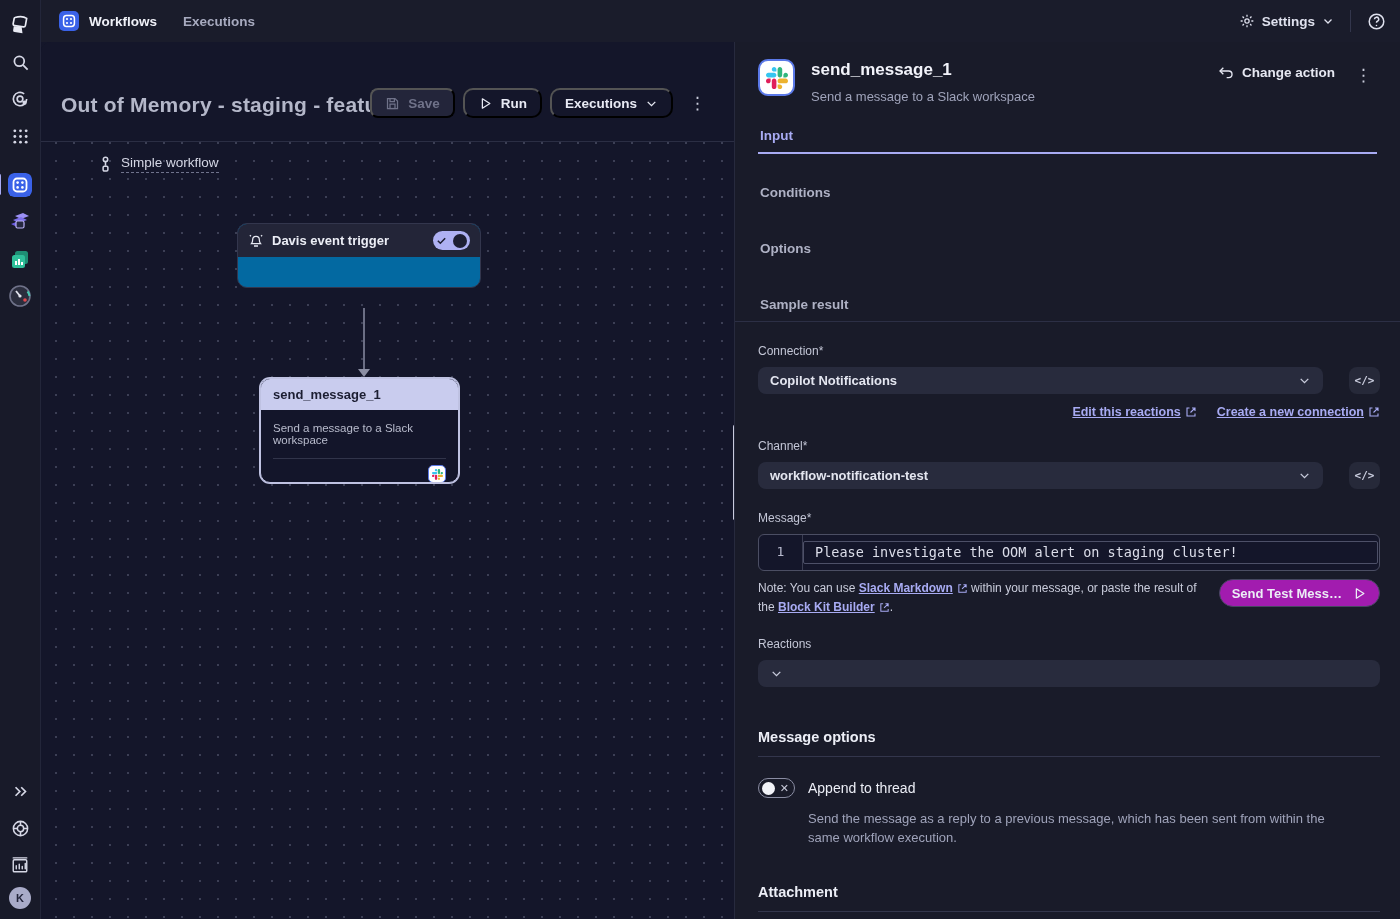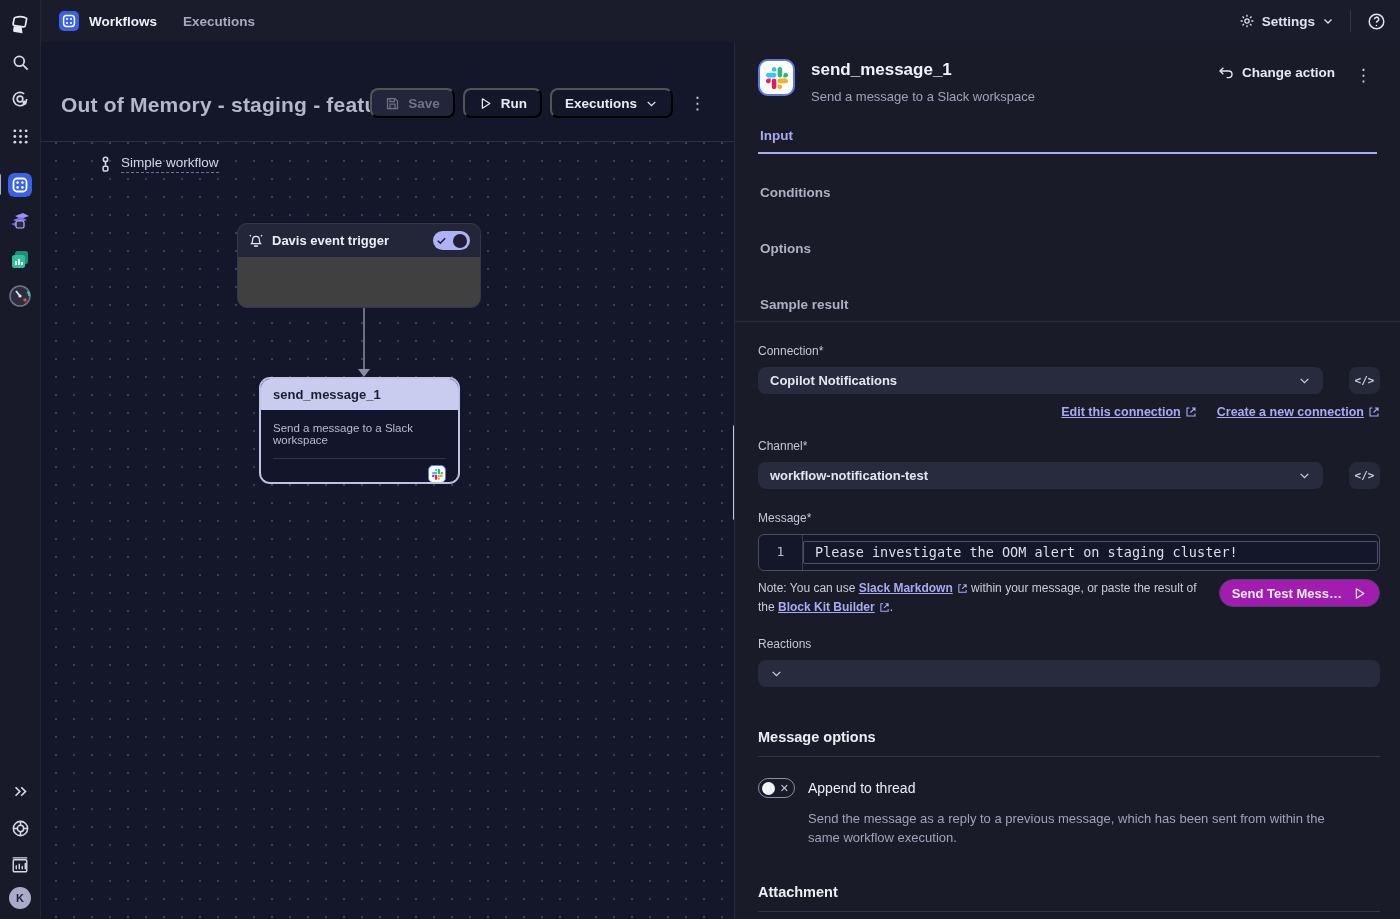--- a/index.html
+++ b/index.html
@@ -67,35 +67,35 @@
   .wf-title {
     font-size:21px; font-weight:bold; color:#b4b7c9; letter-spacing:.2px;
     max-width:370px; white-space:nowrap; overflow:hidden; padding-top:33px;
   }
   .canvas-toolbar { margin-left:auto; display:flex; align-items:center; gap:8px; padding-top:28px; }
   .btn {
     display:flex; align-items:center; gap:8px; height:30px; padding:0 13px;
     border-radius:8px; font-size:13.5px; font-weight:bold; color:#e8eaf4; cursor:pointer;
   }
   .btn.disabled { background:#23253a; color:#6f7289; cursor:default; }
-  .btn.ghost { background:transparent; }
+  .btn.ghost { background:transparent;border-radius:10px; }
   .kebab { color:#c7cad9; font-size:17px; padding:0 8px; cursor:pointer; letter-spacing:0; }
   .wf-type {
     position:absolute; top:113px; left:58px; z-index:3;
     display:flex; align-items:center; gap:9px; cursor:pointer;
   }
   .wf-type-label {
     font-size:13.5px; color:#d4d6e4; border-bottom:1px dashed #70738c; padding-bottom:2px;
   }
 
   
   .node { position:absolute; border-radius:10px; z-index:2; overflow:hidden; }
   .node-trigger {
-    left:196px; top:181px; width:244px; height:85px;
-    background:#404040; border:1px solid #33364d;
+    left:196px; top:181px; width:244px; height:65px;
+    background:#0369a1; border:1px solid #33364d;
   }
   .node-trigger .node-head {
     height:33px; background:#232538; display:flex; align-items:center;
     padding:0 10px; gap:8px;
   }
   .node-title { font-size:13px; font-weight:bold; color:#eceef6; flex:1; }
   .node-body { padding:13px 14px; font-size:12px; color:#c3c6d6; }
   .toggle-on {
     width:37px; height:19px; border-radius:10px; background:#aeb1f3;
     display:flex; align-items:center; justify-content:space-between;
@@ -481,21 +481,21 @@
             <span>
               <svg width="13" height="13" viewBox="0 0 24 24" fill="none" stroke="#c9ccdd" stroke-width="2.4">
                   <path d="M5 9l7 7 7-7"></path>
                 </svg>
             </span>
           </div>
           <span class="code-btn">&lt;/&gt;</span>
         </div>
         <div class="links-row">
           <span class="lav-link">
-            <span>Edit this connection</span>
+            <span>Edit this reactions</span>
             <svg width="12" height="12" viewBox="0 0 24 24" fill="none" stroke="#a8abf3" stroke-width="2.2">
                 <path d="M9 4H4v16h16v-5"></path>
                 <path d="M14 4h6v6M20 4 11 13"></path>
               </svg>
           </span>
           <span class="lav-link">
             <span>Create a new connection</span>
             <svg width="12" height="12" viewBox="0 0 24 24" fill="none" stroke="#a8abf3" stroke-width="2.2">
                 <path d="M9 4H4v16h16v-5"></path>
                 <path d="M14 4h6v6M20 4 11 13"></path>

